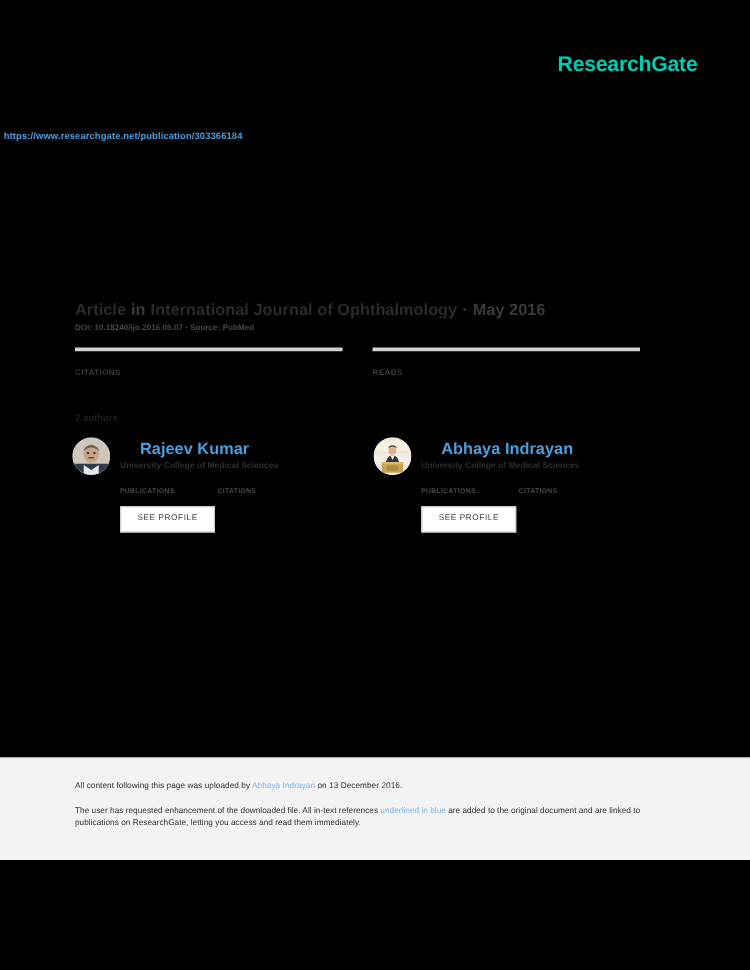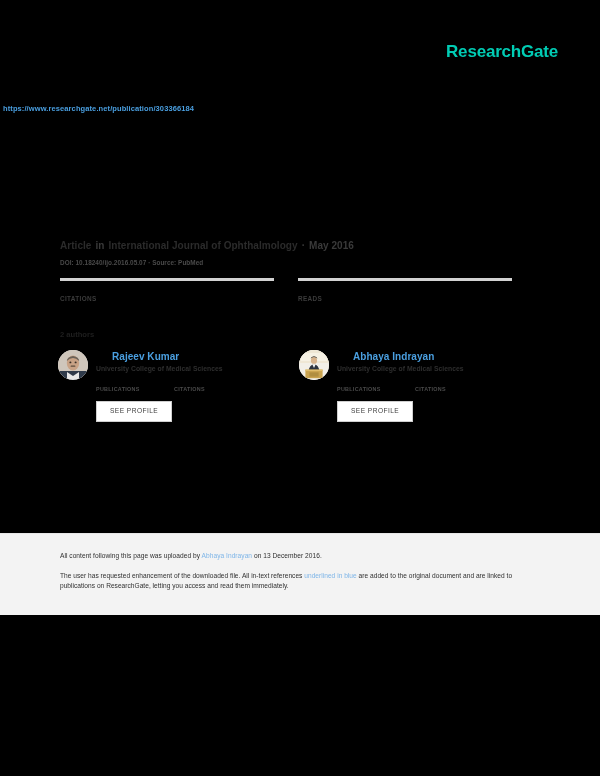--- a/index.html
+++ b/index.html
@@ -8,21 +8,21 @@
     width: 600px;
     height: 776px;
     background: #000000;
     font-family: "Liberation Sans", sans-serif;
     -webkit-font-smoothing: antialiased;
   }
 
   .page {
     position: relative;
     width: 600px;
-    height: 615px;
+    height: 688px;
     background: #000000;
     overflow: hidden;
   }
 
   
   .brand-row {
     position: absolute;
     top: 42px;
     left: 0;
     width: 600px;
@@ -63,21 +63,21 @@
     color: #000000;
     font-size: 13px;
     line-height: 1.35;
     overflow: hidden;
   }
 
   
   .meta-line {
     position: absolute;
     left: 60px;
-    font-size: 10px;
+    font-size: 13px;
     color: #3a3a3a;
     white-space: nowrap;
     letter-spacing: 0.05px;
   }
   .meta-article { top: 240px; font-weight: bold; }
   .meta-article .lbl { font-weight: bold; color: #2b2b2b; }
   .meta-article .sep { display:inline-block; width: 4px; }
   .meta-article .jrnl { font-weight: bold; color: #2b2b2b; }
   .meta-doi { top: 259px; font-weight: bold; font-size: 6.4px; color: #4a4a4a; }
 
@@ -142,21 +142,21 @@
     border-radius: 50%;
     flex: 0 0 30px;
     overflow: hidden;
     background: #e8e8e8;
     position: relative;
   }
   .avatar svg { display: block; width: 30px; height: 30px; }
 
   .author-body { flex: 1 1 auto; min-width: 0; padding-top: 1px; }
   .author-name {
-    font-size: 10px;
+    font-size: 13px;
     font-weight: bold;
     color: #4a9fe0;
     white-space: nowrap;
     letter-spacing: 0.05px;
     padding-left: 16px;
   }
   .author-affil {
     margin-top: 3px;
     font-size: 6.8px;
     font-weight: bold;

